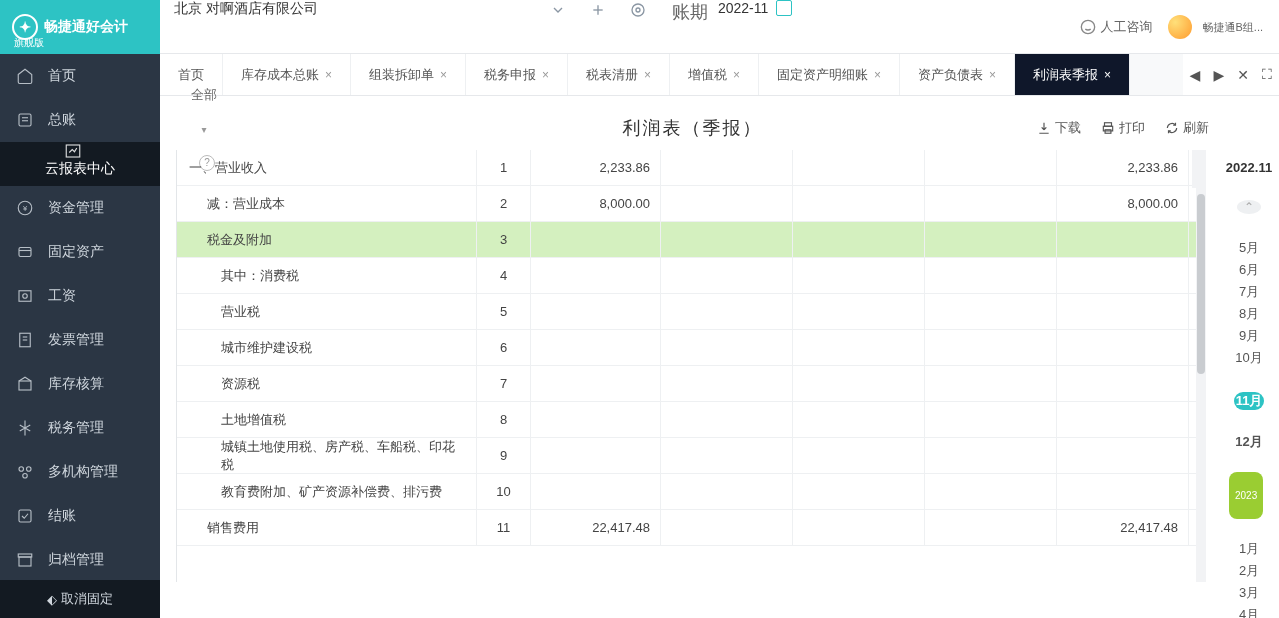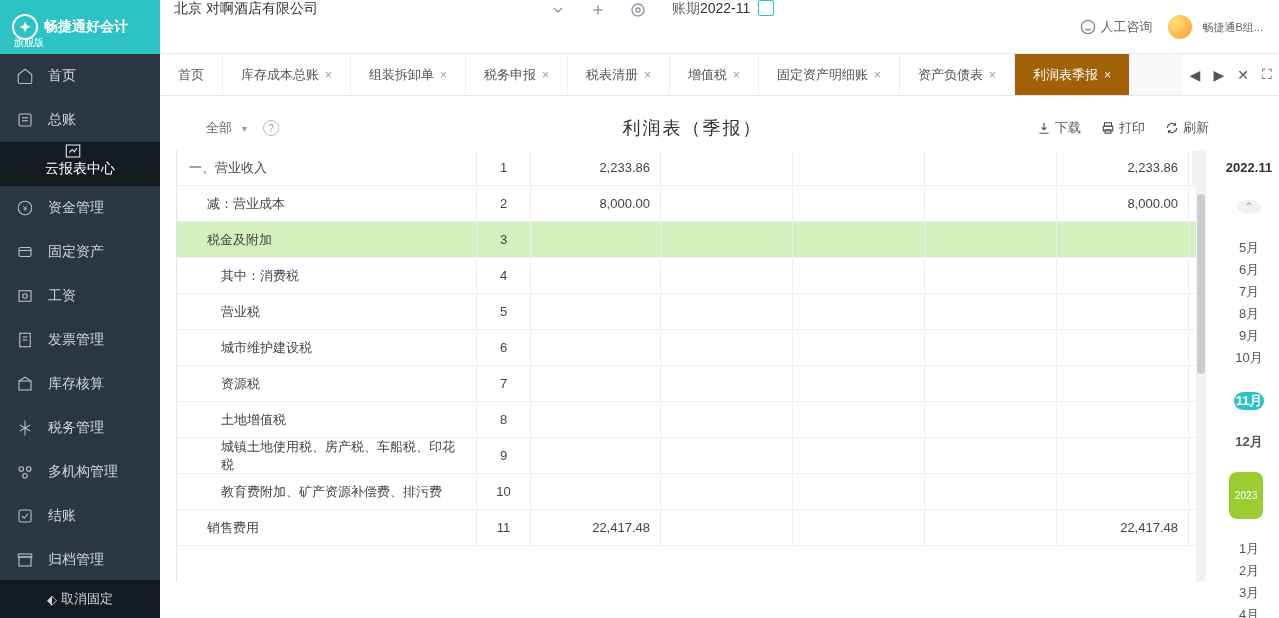--- a/index.html
+++ b/index.html
@@ -17,40 +17,40 @@
 .nav-icon svg { width:18px; height:18px; stroke:#cfd6dd; fill:none; stroke-width:1.5; }
 .nav-item.active .nav-icon svg { stroke:#fff; }
 .sidebar-bottom { position:absolute; bottom:0; left:0; width:160px; height:38px; background:#131a22; display:flex; align-items:center; justify-content:center; color:#cfd6dd; font-size:13px; cursor:pointer;}
 .sidebar-bottom-icon { margin-right:4px; }
 
 
 .topbar { position:absolute; left:160px; top:0; right:0; height:54px; border-bottom:1px solid #e6e8eb; display:flex; padding:0 14px; background:#fff;}
 .company { font-size:14px; color:#333; margin-right:220px; }
 .top-icon { width:20px; height:20px; margin:0 10px; color:#8a96a3; cursor:pointer; display:inline-flex; align-items:center; justify-content:center;}
 .top-icon svg { width:16px; height:16px; stroke:#8a96a3; fill:none; stroke-width:2;}
-.period-label { font-size:14px; color:#666; margin-left:14px; }
+.period-label { font-size:18px; color:#666; margin-left:14px; margin-right:10px;}
 .period-val { font-size:14px; color:#333; margin-right:8px;}
 .cal-icon { width:16px; height:16px; border:1px solid #2dc3c4; border-radius:2px; display:inline-block; position:relative; cursor:pointer;}
 .top-right { position:absolute; right:16px; top:0; height:54px; display:flex; align-items:center; gap:10px;}
 .help-link { font-size:13px; color:#666; cursor:pointer; display:flex; align-items:center; gap:4px;}
 .avatar { width:24px; height:24px; border-radius:50%; background:radial-gradient(circle at 30% 30%, #ffe07a,#ff9b2e); margin-left:6px;}
 .user-name { font-size:11px; color:#666; max-width:80px; overflow:hidden; text-overflow:ellipsis; white-space:nowrap;}
 
 
 .tabstrip { position:absolute; left:160px; top:54px; right:60px; height:42px; display:flex; align-items:stretch; border-bottom:1px solid #e6e8eb; background:#f8f9fa;}
 .tab { padding:0 18px; display:flex; align-items:center; font-size:13px; color:#555; cursor:pointer; background:#fff; border-right:1px solid #eef0f2; position:relative;}
 .tab .close { margin-left:6px; color:#999; font-size:12px;}
-.tab.active { background:#a16207; color:#fff; }
+.tab.active { background:#0f172a; color:#fff; }
 .tab.active .close { color:#fff; }
 .tab-ctrl { position:absolute; right:0; top:54px; height:42px; display:flex; align-items:center; background:#fff; border-bottom:1px solid #e6e8eb;}
 .tab-ctrl-btn { width:24px; height:42px; display:flex; align-items:center; justify-content:center; color:#555; cursor:pointer; font-size:14px;}
 
 
 .toolbar { position:absolute; left:176px; top:106px; right:70px; height:44px; display:flex; align-items:center;}
-.filter-all { font-size:13px; color:#666; margin-left:30px; display:flex; align-items:center; gap:10px; cursor:pointer;}
+.filter-all { font-size:13px; color:#666; margin-left:15px; display:flex; align-items:center; gap:20px; cursor:pointer;flex-direction:column;}
 .filter-all .chev { font-size:10px; color:#999;}
 .filter-q { width:16px; height:16px; border:1px solid #bbb; border-radius:50%; display:flex; align-items:center; justify-content:center; font-size:10px; color:#999; margin-left:6px;}
 .page-title { position:absolute; left:50%; transform:translateX(-50%); font-size:18px; color:#333; letter-spacing:2px;}
 .tool-right { margin-left:auto; display:flex; align-items:center; gap:20px; font-size:13px; color:#555;}
 .tool-btn { display:flex; align-items:center; gap:4px; cursor:pointer;}
 .tool-btn svg{ width:14px; height:14px; stroke:#555; fill:none; stroke-width:2;}
 
 
 .table-wrap { position:absolute; left:176px; top:150px; width:1030px; bottom:36px; overflow:hidden; border-left:1px solid #e3e6e9;}
 .thead { display:flex; height:38px; background:#2dc3c4; color:#fff; font-size:14px;}

